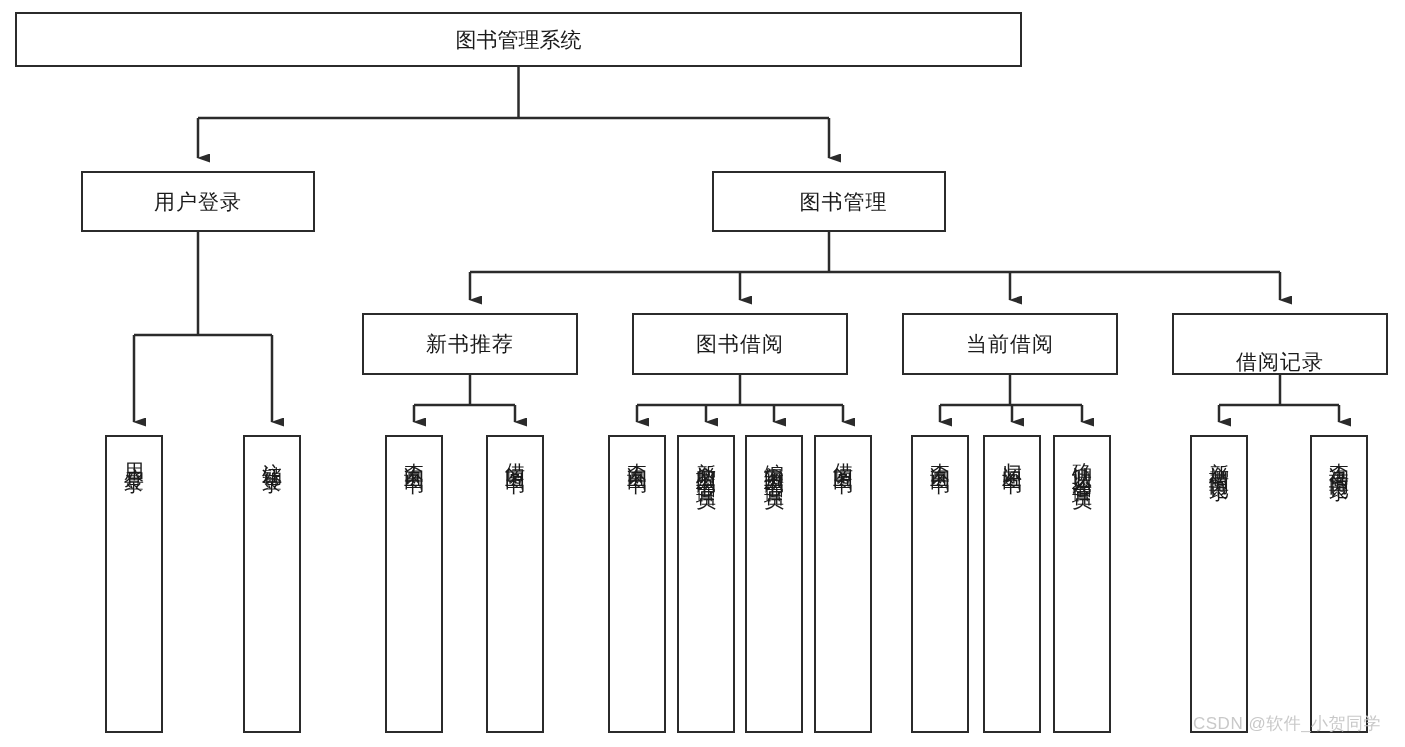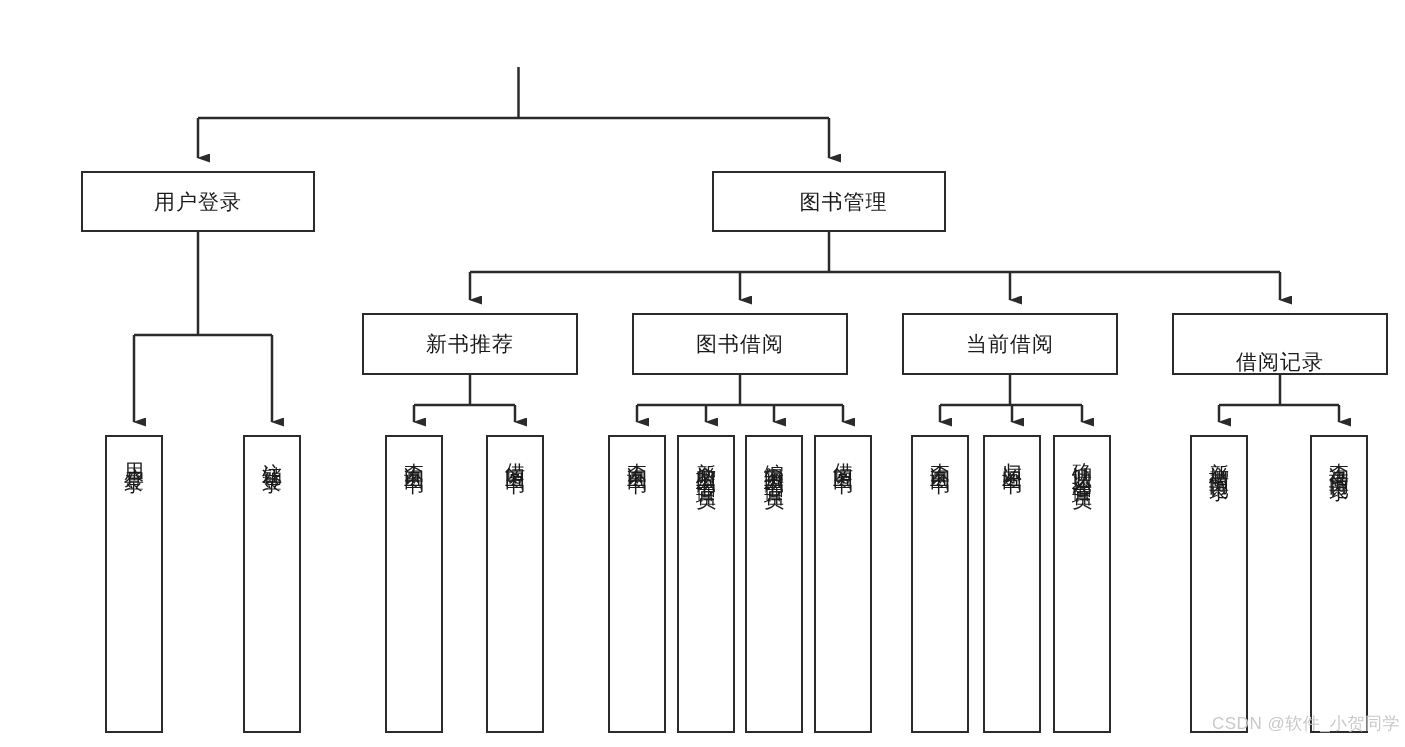--- a/index.html
+++ b/index.html
@@ -58,21 +58,20 @@
     pointer-events: none;
   }
   .watermark {
     position: absolute;
     left: 1193px;
     top: 712px;
     font-size: 17px;
     color: #c9c9c9;
     letter-spacing: 0.5px;
     white-space: nowrap;
-    padding-left: 19px;
   }
 </style>
 </head>
 <body>
 
 <div id="canvas">
 
   <svg class="connector-svg" viewBox="0 0 1405 747">
     <defs>
       <marker id="arrowhead" markerWidth="9" markerHeight="13" refX="4.5" refY="12" orient="auto" markerUnits="userSpaceOnUse">
@@ -116,20 +115,23 @@
       <path d="M1012,405 L1012,422" marker-end="url(#arrowhead)"></path>
       <path d="M1082,405 L1082,422" marker-end="url(#arrowhead)"></path>
 
       <path d="M1280,375 L1280,405"></path>
       <path d="M1219,405 L1339,405"></path>
       <path d="M1219,405 L1219,422" marker-end="url(#arrowhead)"></path>
       <path d="M1339,405 L1339,422" marker-end="url(#arrowhead)"></path>
     </g>
   </svg>
 
+  <div class="node root" style="left:15px; top:12px; width:1007px; height:55px;">
+    <span>图书管理系统</span>
+  </div>
 
   <div class="node horiz" style="left:81px; top:171px; width:234px; height:61px;">
     <span>用户登录</span>
   </div>
   <div class="node horiz" style="left:712px; top:171px; width:234px; height:61px;padding-left:29px;">
     <span>图书管理</span>
   </div>
 
   <div class="node horiz" style="left:362px; top:313px; width:216px; height:62px;">
     <span>新书推荐</span>

